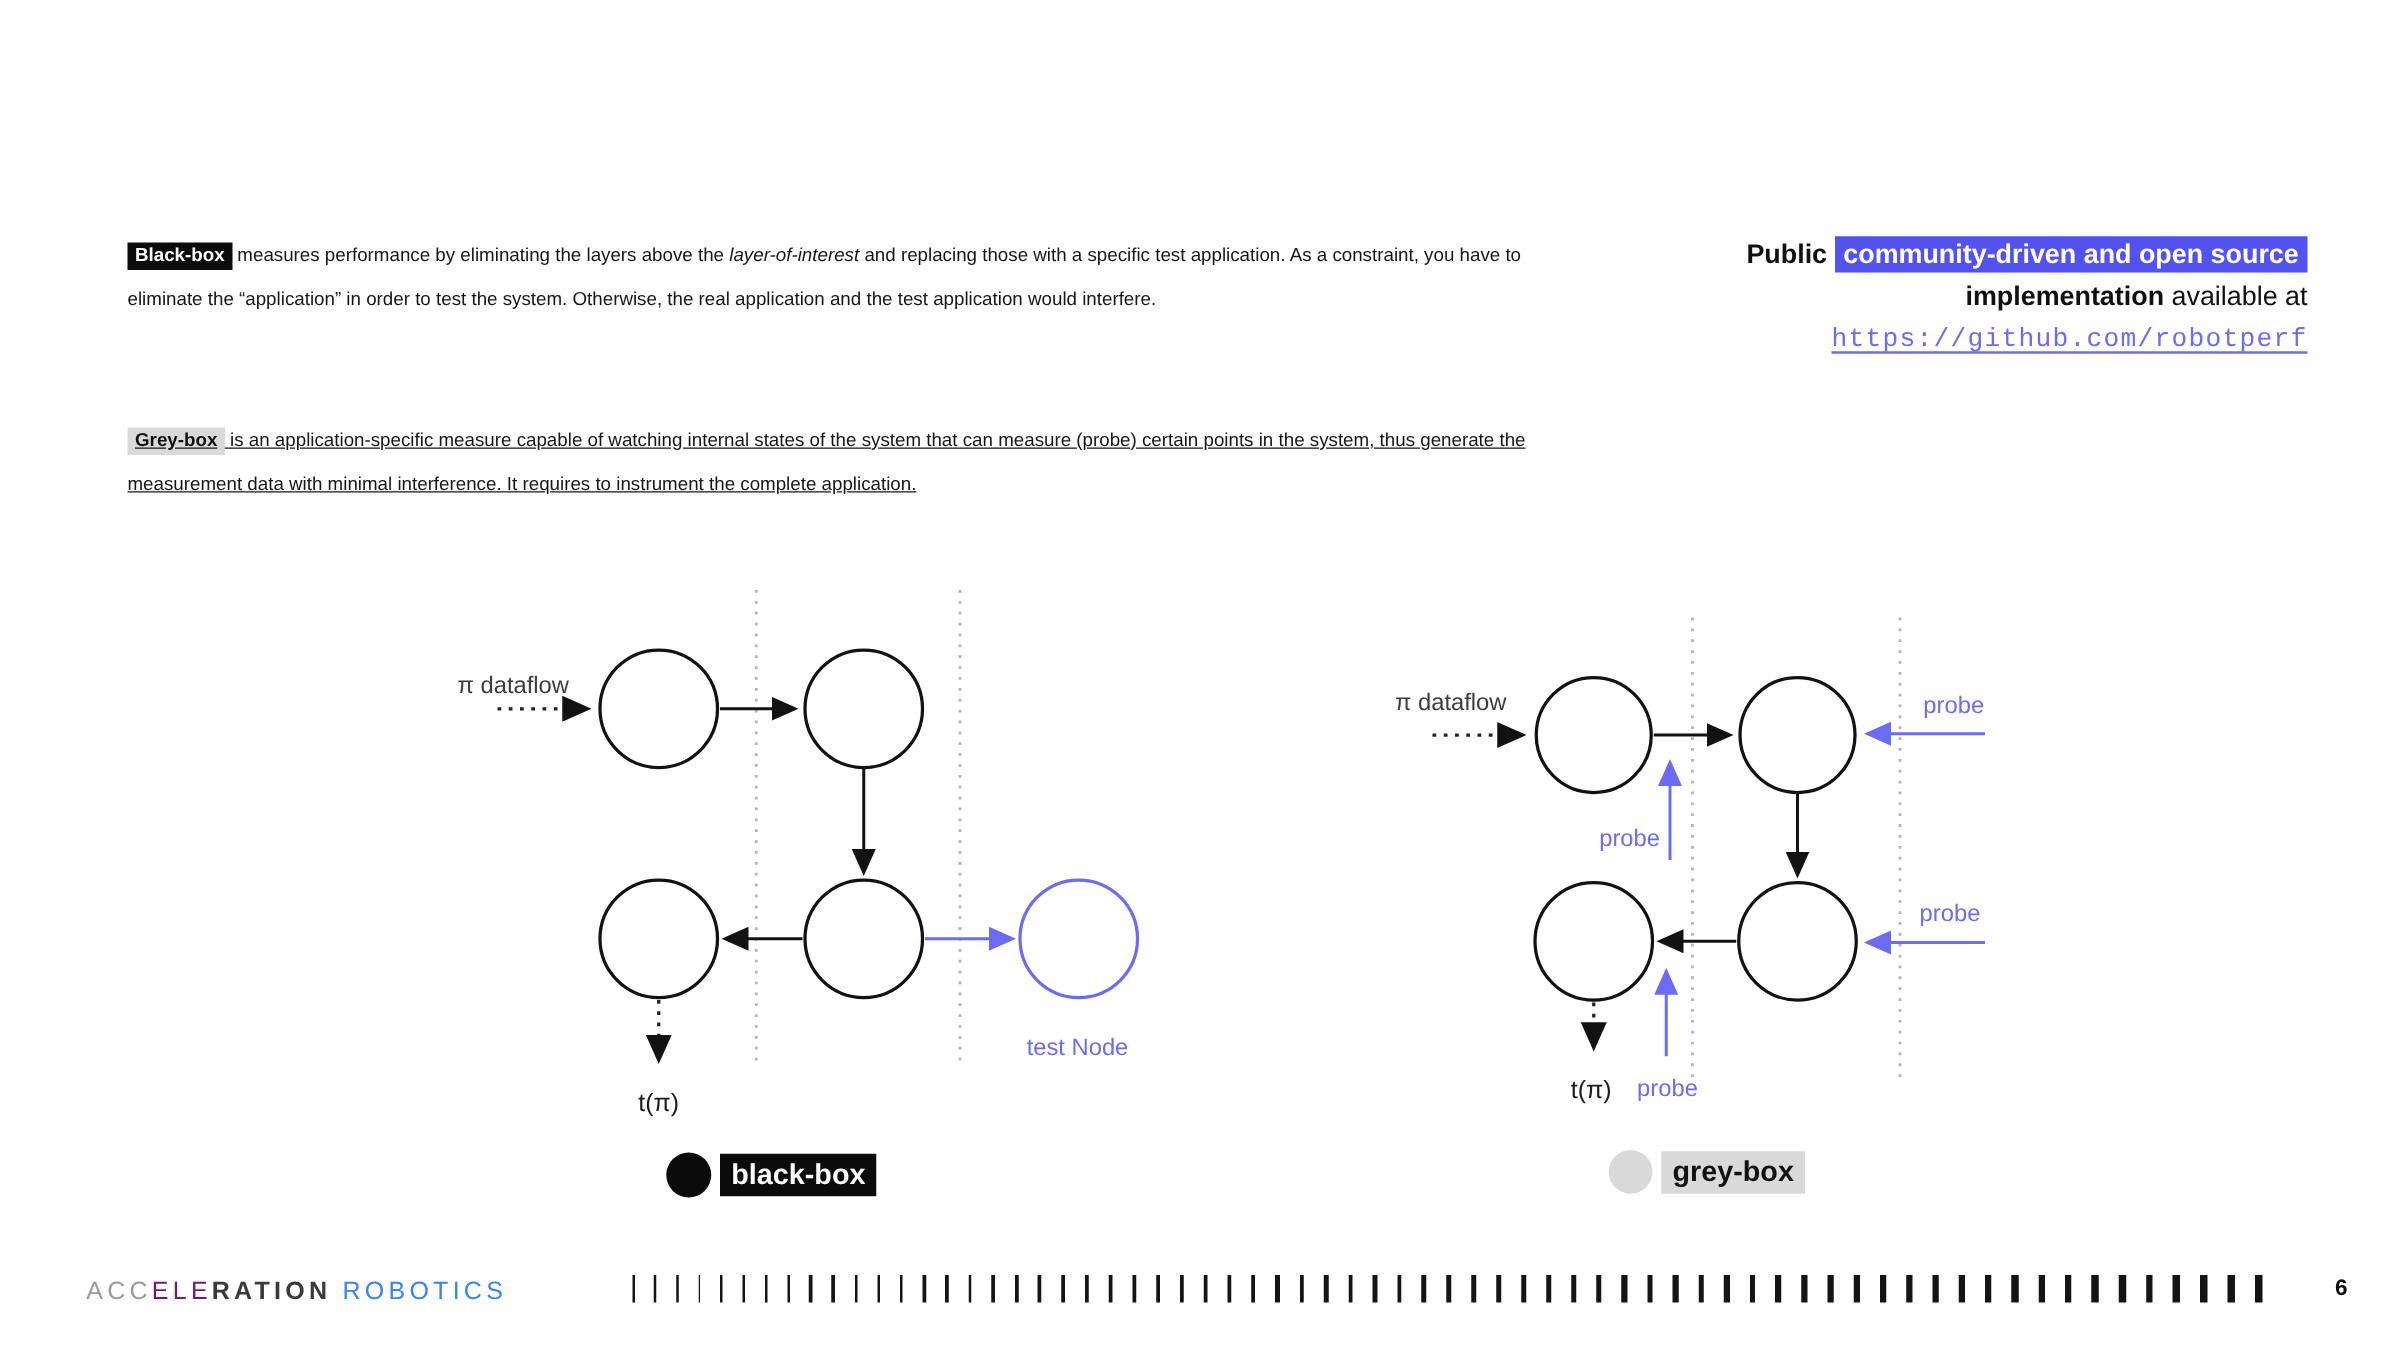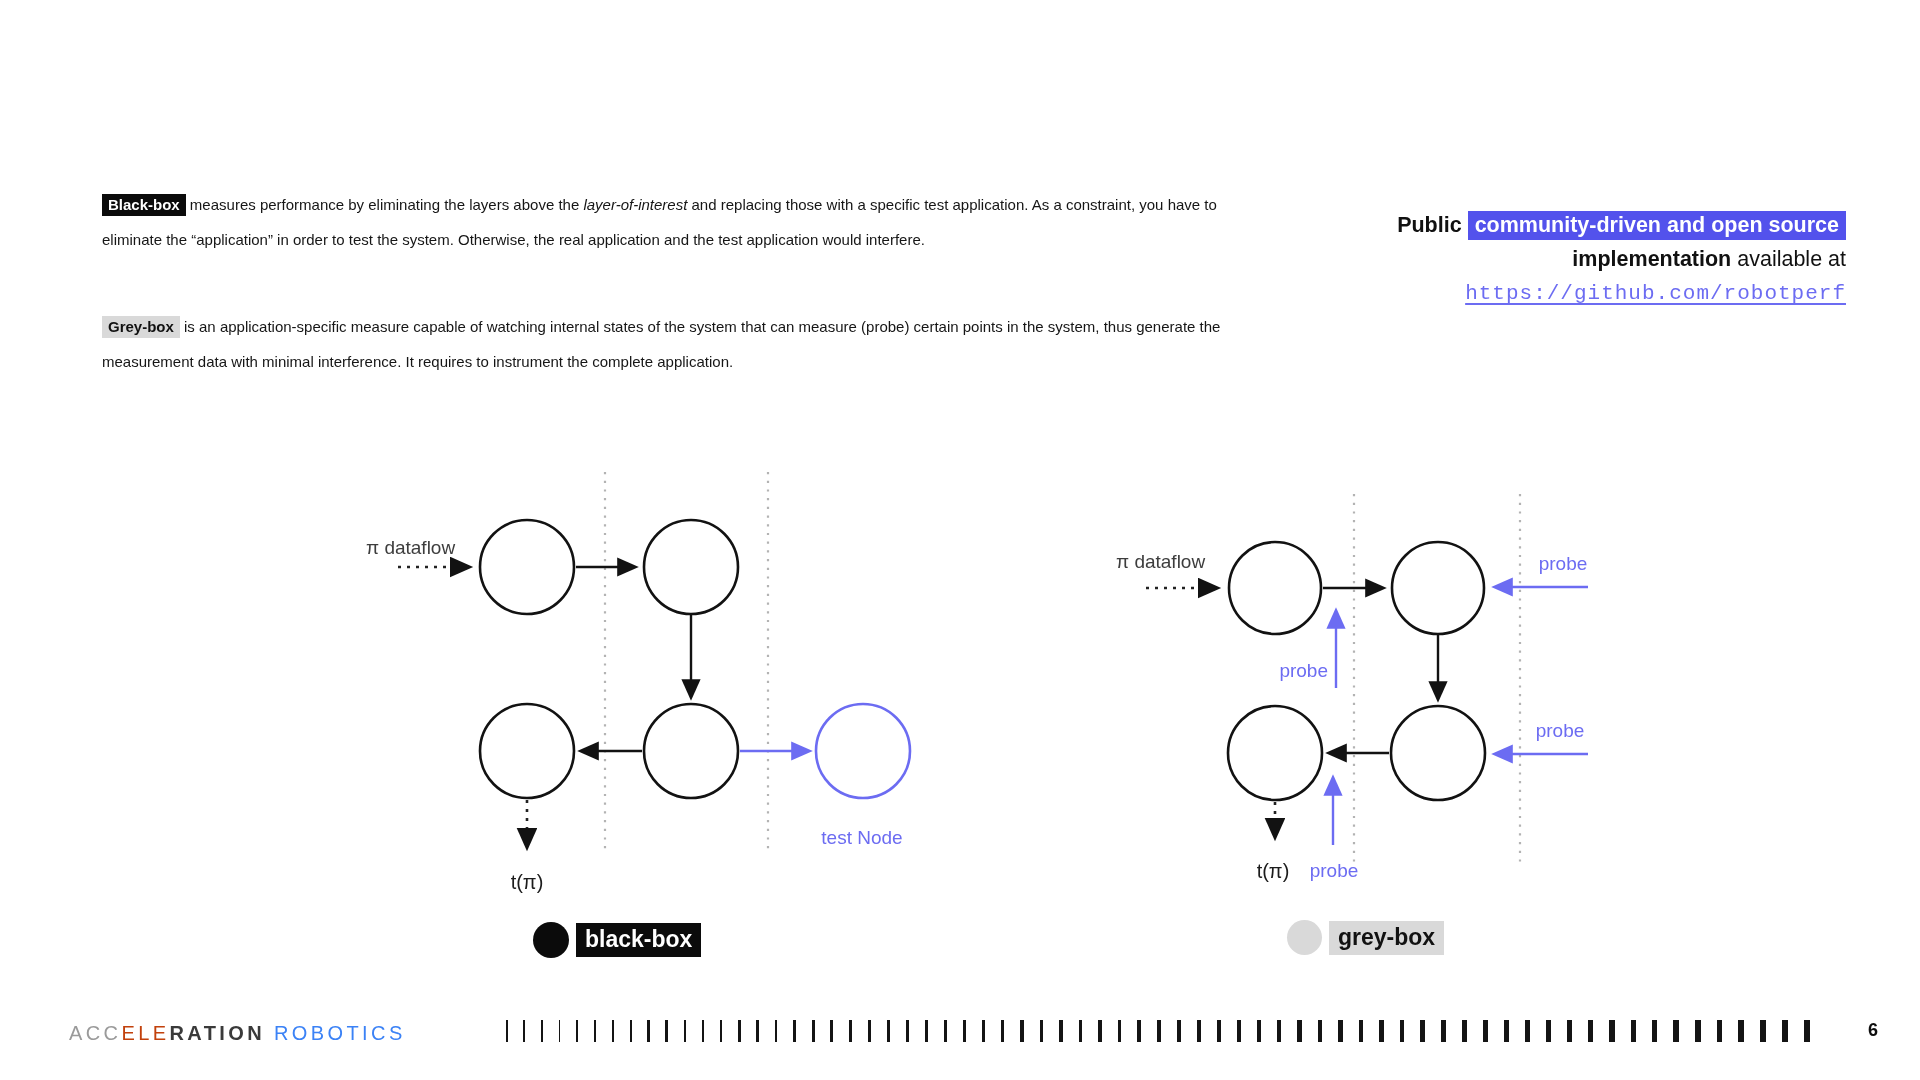--- a/index.html
+++ b/index.html
@@ -19,27 +19,27 @@
   .abs{position:absolute;}
 
   
   .title-block{left:102px;top:76px;font-size:31px;font-weight:bold;line-height:43px;}
   .title-line1{color:var(--accent);display:block;}
   .title-line2{color:var(--ink);display:block;}
 
   
   .para{left:102px;width:1165px;font-size:15px;line-height:34.6px;color:#161616;}
   .para-1{top:188px;}
-  .para-2{top:310px;}
+  .para-2{top:336px;text-decoration:underline;}
   .hl-black{background:#0b0b0b;color:#ffffff;font-weight:bold;padding:2px 6px 3px 6px;}
   .hl-grey{background:var(--grey-hl);color:var(--ink);font-weight:bold;padding:2px 6px 3px 6px;}
   .it{font-style:italic;}
 
   
-  .callout{top:209px;right:74px;width:540px;text-align:right;font-size:21.5px;line-height:33.5px;color:var(--ink);}
+  .callout{top:187px;right:74px;width:540px;text-align:right;font-size:21.5px;line-height:33.5px;color:var(--ink);}
   .callout .b{font-weight:bold;}
   .hl-accent{background:var(--accent);color:#ffffff;font-weight:bold;padding:2px 7px 3px 7px;}
   .mono-link{
     font-family:"Liberation Mono","DejaVu Sans Mono",monospace;
     color:var(--accent-light);text-decoration:underline;text-underline-offset:4px;
     font-size:21px;letter-spacing:1px;
   }
 
   
   svg text{font-family:"Liberation Sans","DejaVu Sans",sans-serif;}
@@ -58,21 +58,21 @@
   .legend-dot{border-radius:50%;}
   .legend-dot.black{width:36px;height:36px;background:#0b0b0b;}
   .legend-dot.grey{width:35px;height:35px;background:var(--grey-hl);}
   .legend-label{font-size:23px;font-weight:bold;padding:3px 9px 4px 9px;}
   .legend-label.black{background:#0b0b0b;color:#ffffff;}
   .legend-label.grey{background:var(--grey-hl);color:var(--ink);}
 
   
   .footer-logo{left:69px;top:1022px;font-size:20px;letter-spacing:3.4px;white-space:nowrap;}
   .logo-w1{font-weight:300;color:#9a9a9a;}
-  .logo-w2{font-weight:400;color:#c2410c;}
+  .logo-w2{font-weight:400;color:#701a75;}
   .logo-w3{font-weight:600;color:#3a3a3a;}
   .logo-w4{font-weight:400;color:#3b82f6;}
   .ticks{left:506px;top:1020px;width:1304px;height:22px;display:flex;justify-content:space-between;align-items:stretch;}
   .tick{background:#141414;height:22px;display:inline-block;}
   .page-num{right:42px;top:1020px;font-size:18px;font-weight:bold;color:#0d0d0d;}
 </style>
 </head>
 <body>
 
 <div class="slide">

